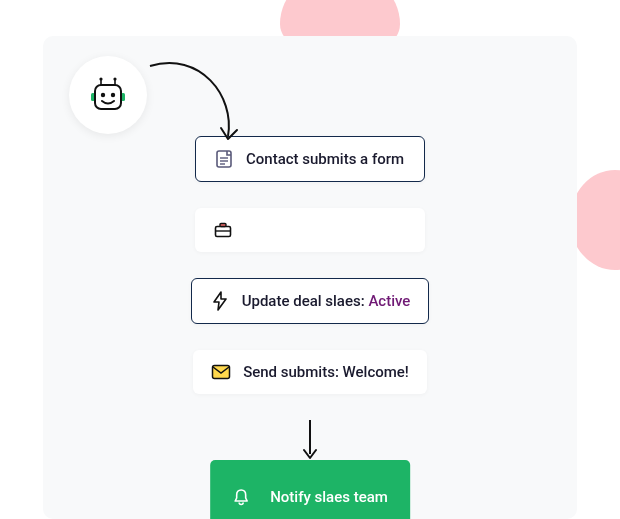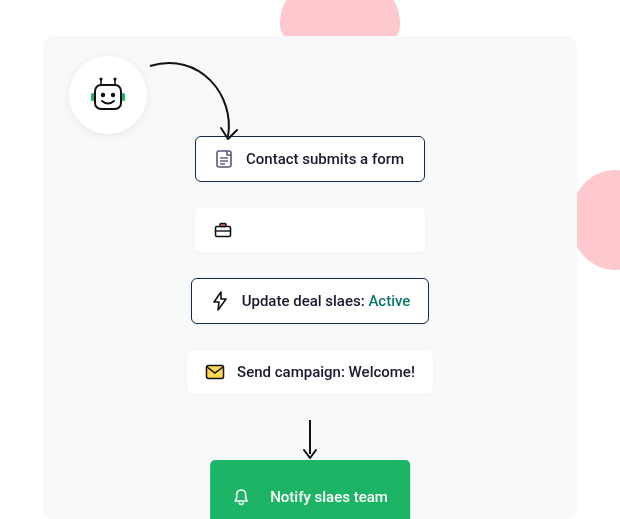--- a/index.html
+++ b/index.html
@@ -91,21 +91,21 @@
   }
   .card .icon {
     width: 20px;
     height: 20px;
     flex-shrink: 0;
     display: flex;
     align-items: center;
     justify-content: center;
   }
   .status {
-    color: #0f766e;
+    color: #701a75;
     font-weight: 500;
   }
   .down-arrow {
     position: absolute;
     left: 50%;
     top: 384px;
     transform: translateX(-50%);
     z-index: 2;
   }
   .notify-btn {
@@ -197,21 +197,21 @@
       </span>
     </div>
 
     <div class="card">
       <span class="icon">
         <svg width="20" height="16" viewBox="0 0 20 16">
           <rect x="1.5" y="1.5" width="17" height="13" rx="2" fill="#ffd84d" stroke="#111" stroke-width="1.5"></rect>
           <path d="M2 3 L10 9 L18 3" fill="none" stroke="#111" stroke-width="1.5"></path>
         </svg>
       </span>
-      <span>Send campaign: Welcome!</span>
+      <span>Send submits: Welcome!</span>
     </div>
 
   </div>
 
   <svg class="down-arrow" width="14" height="40" viewBox="0 0 14 40">
     <line x1="7" y1="0" x2="7" y2="34" stroke="#111" stroke-width="2"></line>
     <path d="M1 30 L7 38 L13 30" fill="none" stroke="#111" stroke-width="2" stroke-linecap="round" stroke-linejoin="round"></path>
   </svg>
 
   <button class="notify-btn">

